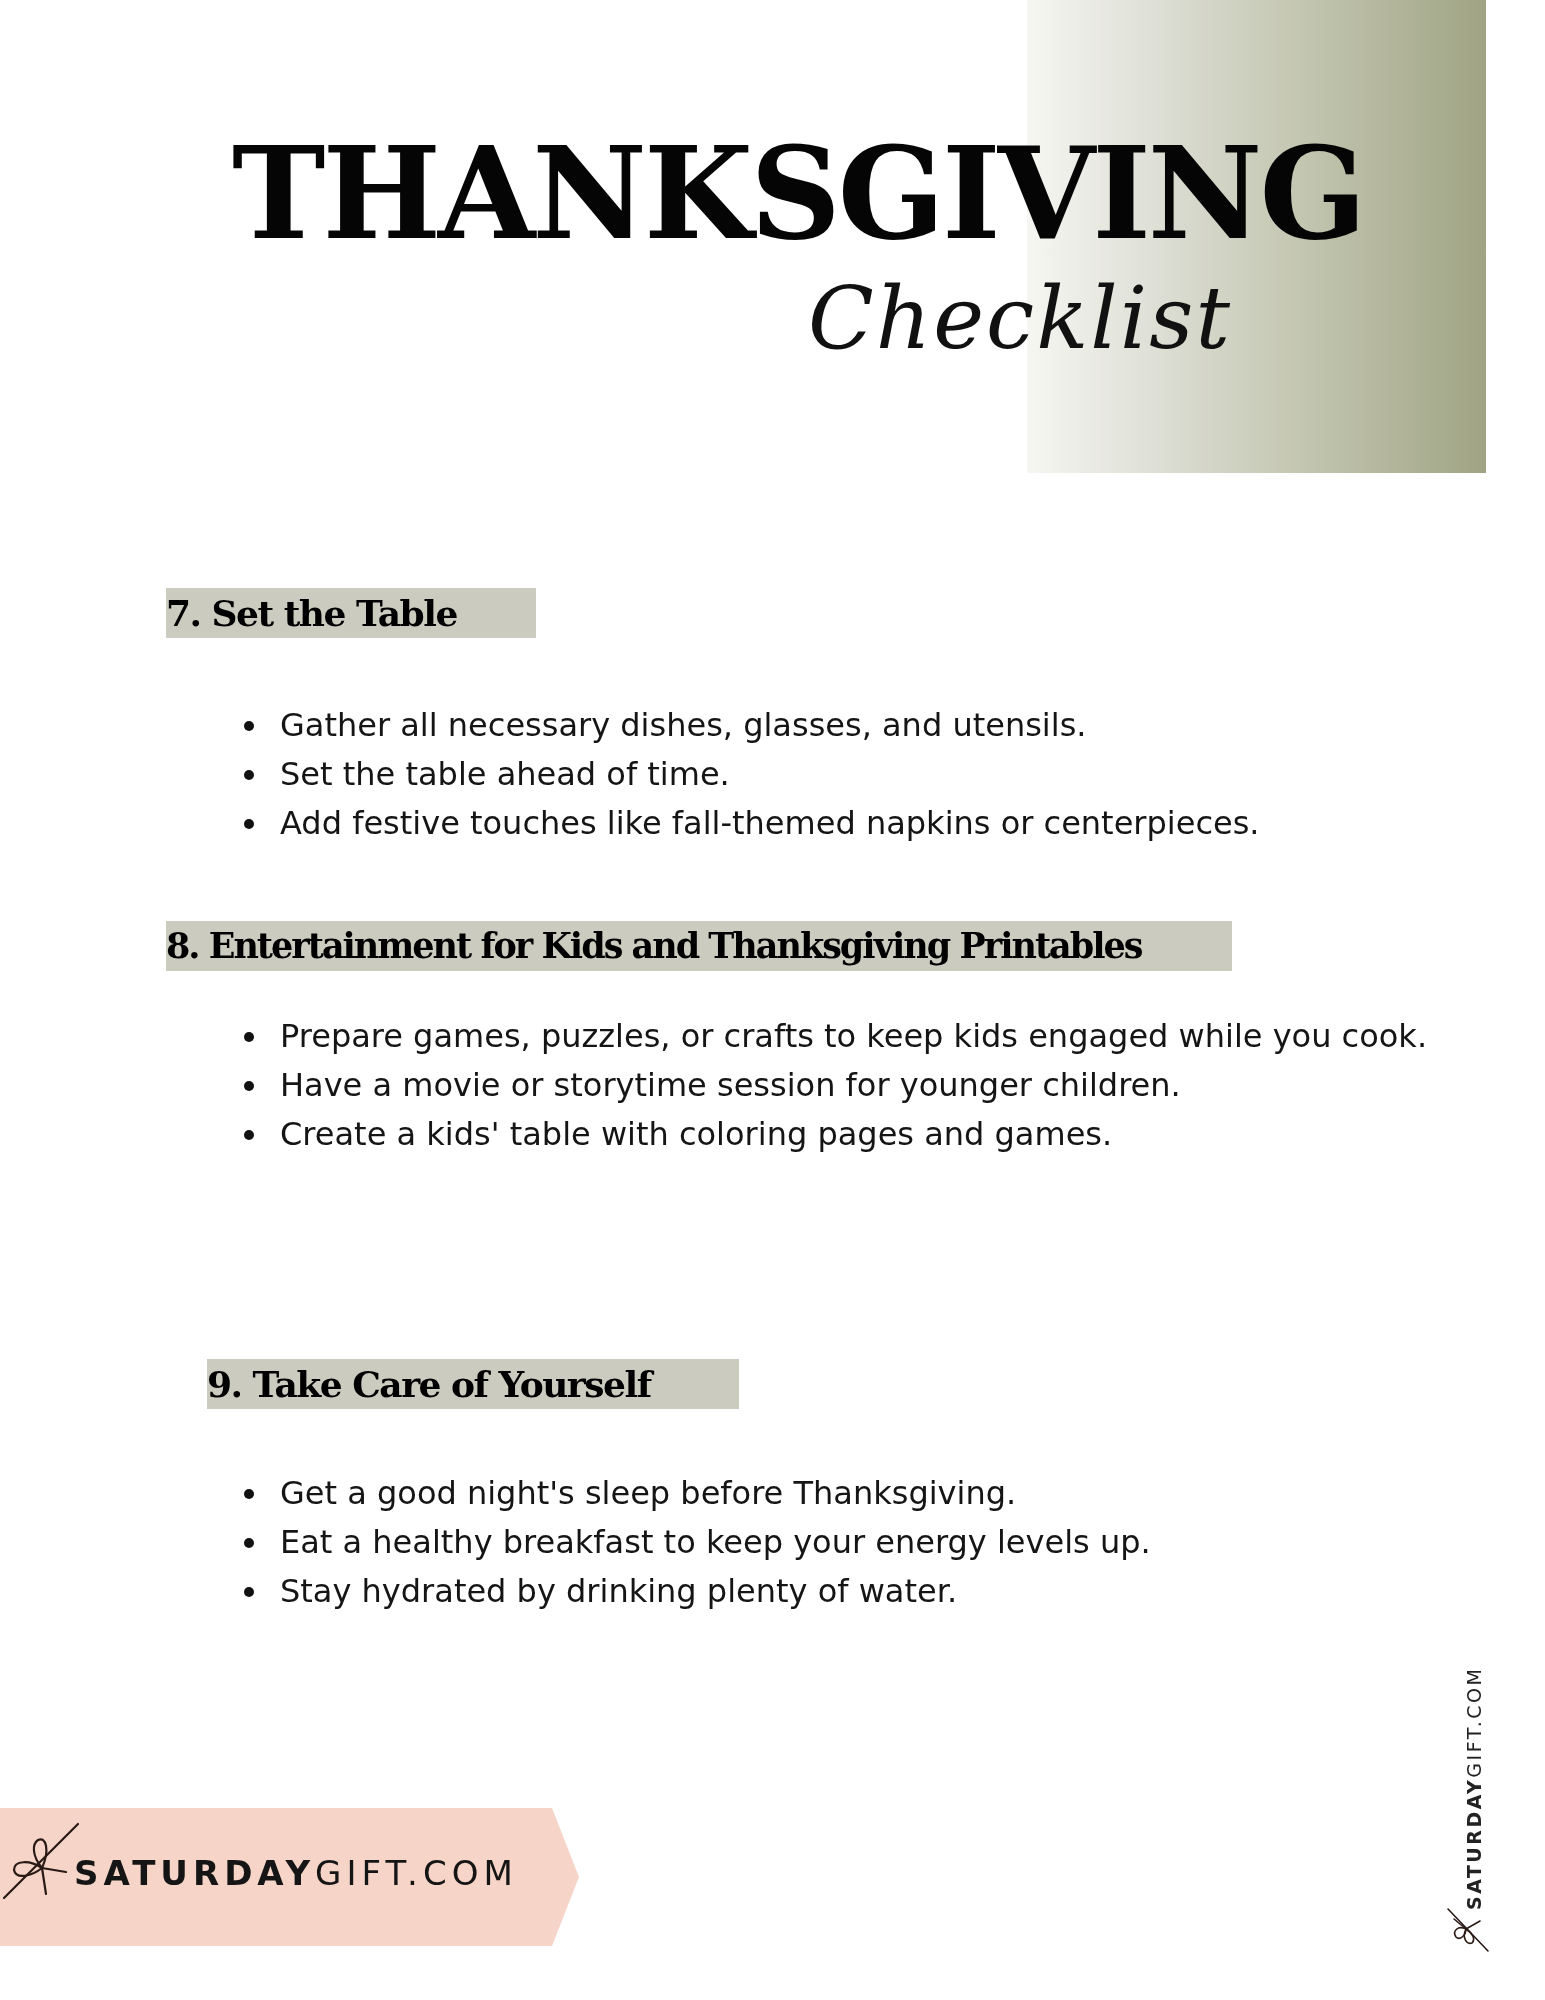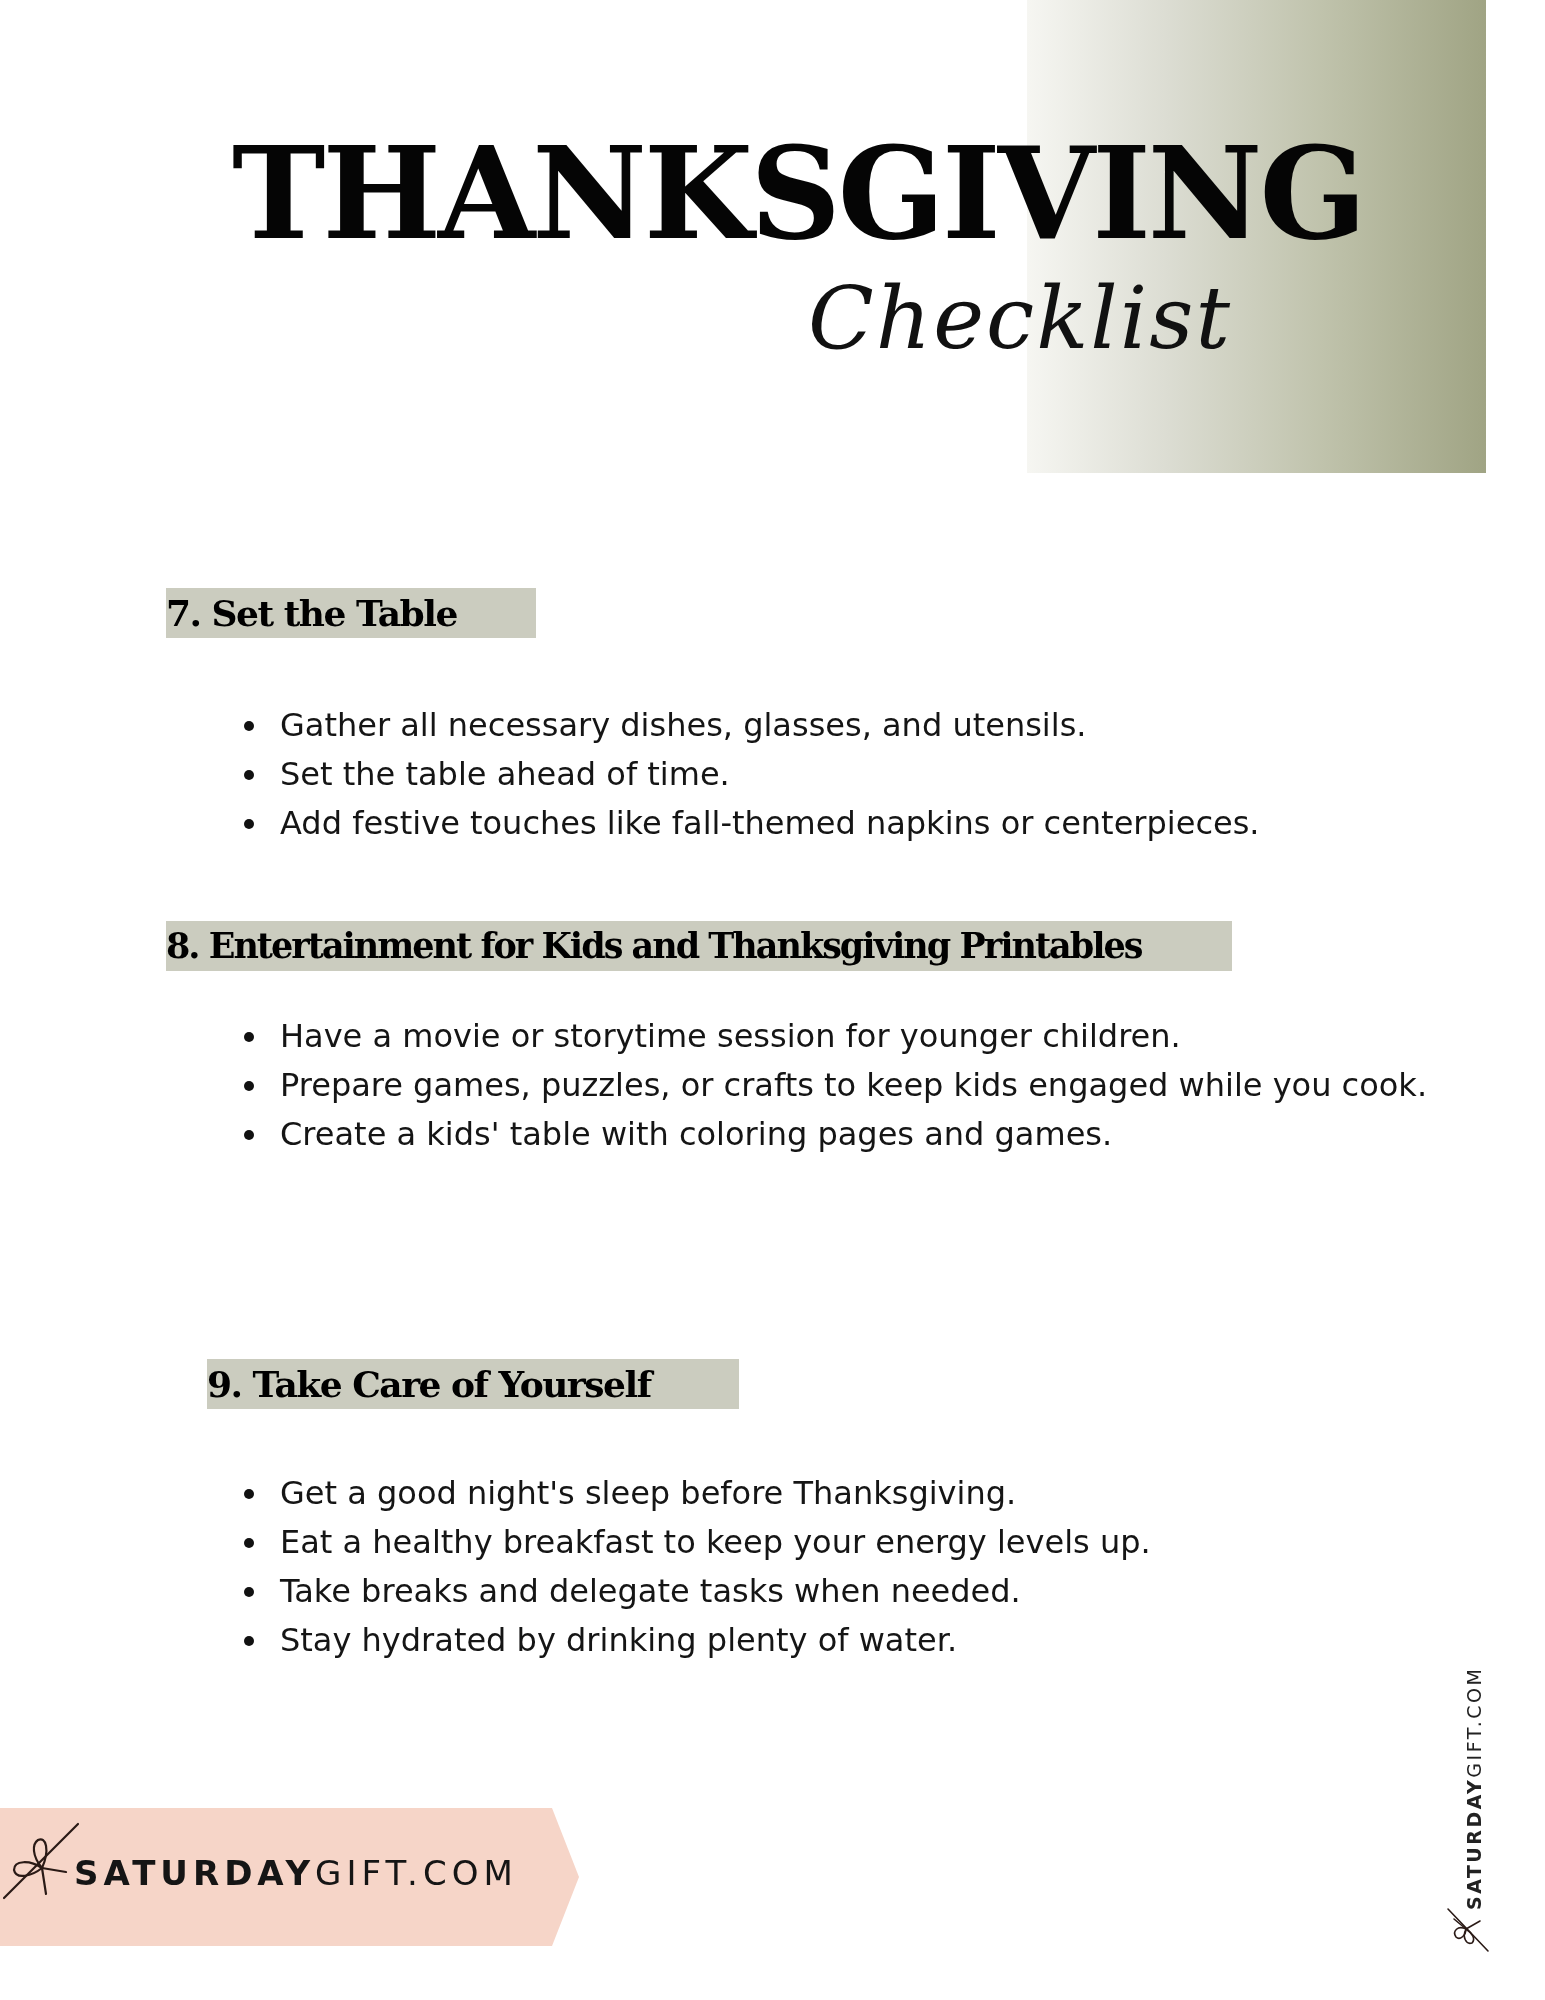--- a/index.html
+++ b/index.html
@@ -83,30 +83,29 @@
 
 <div class="section-header h7">7. Set the Table</div>
 <ul class="bullets list7">
   <li>Gather all necessary dishes, glasses, and utensils.</li>
   <li>Set the table ahead of time.</li>
   <li>Add festive touches like fall-themed napkins or centerpieces.</li>
 </ul>
 
 <div class="section-header h8">8. Entertainment for Kids and Thanksgiving Printables</div>
 <ul class="bullets list8">
+  <li>Prepare games, puzzles, or crafts to keep kids engaged while you cook.</li>
   <li>Have a movie or storytime session for younger children.</li>
-  <li>Prepare games, puzzles, or crafts to keep kids engaged while you cook.</li>
   <li>Create a kids' table with coloring pages and games.</li>
 </ul>
 
 <div class="section-header h9">9. Take Care of Yourself</div>
 <ul class="bullets list9">
   <li>Get a good night's sleep before Thanksgiving.</li>
   <li>Eat a healthy breakfast to keep your energy levels up.</li>
-  <li>Take breaks and delegate tasks when needed.</li>
   <li>Stay hydrated by drinking plenty of water.</li>
 </ul>
 
 <div class="footer-banner">
   <svg class="shape" width="579" height="138" viewBox="0 0 579 138">
     <polygon points="0,0 552,0 579,69 552,138 0,138" fill="#f6d5c8"></polygon>
   </svg>
   <svg class="bow-icon" viewBox="0 0 78 80">
     <g fill="none" stroke="#2a1a16" stroke-width="2.2" stroke-linecap="round">
       <line x1="2" y1="78" x2="76" y2="4"></line>

